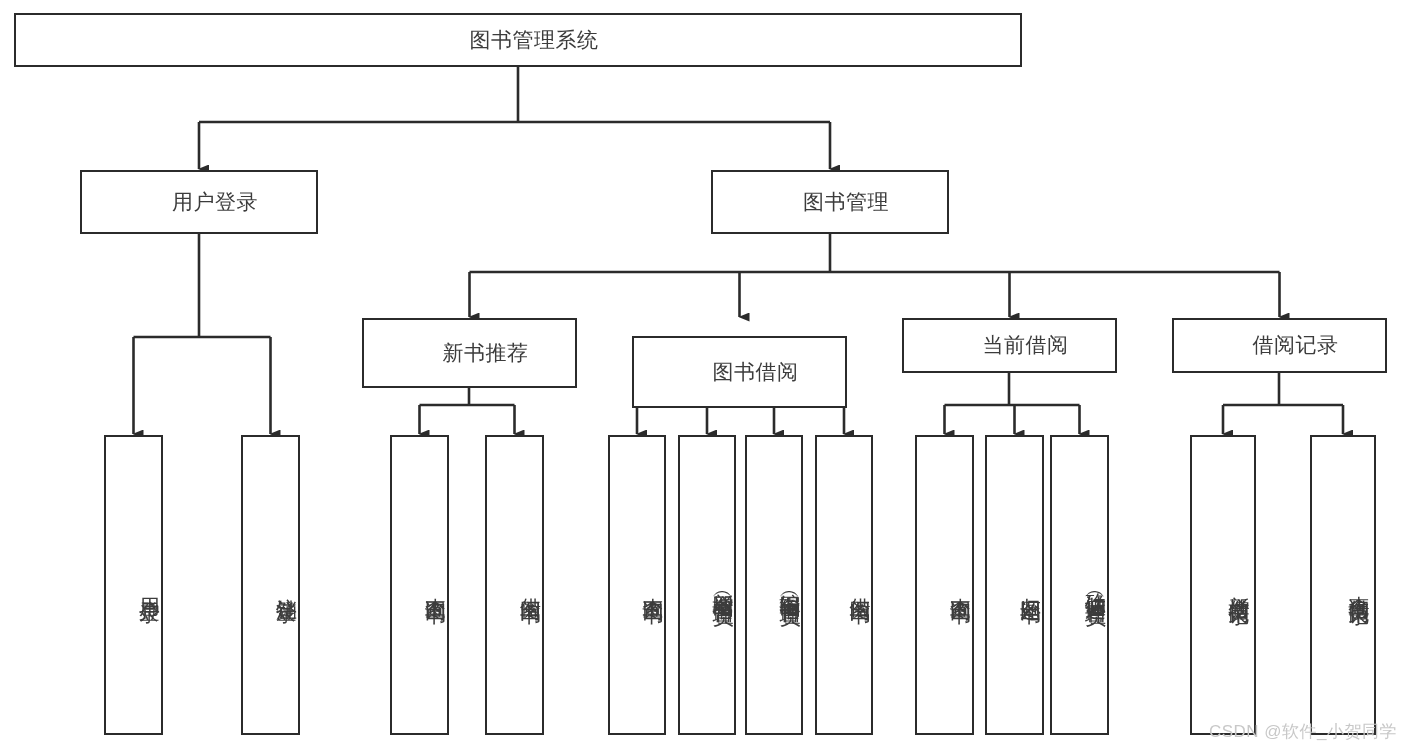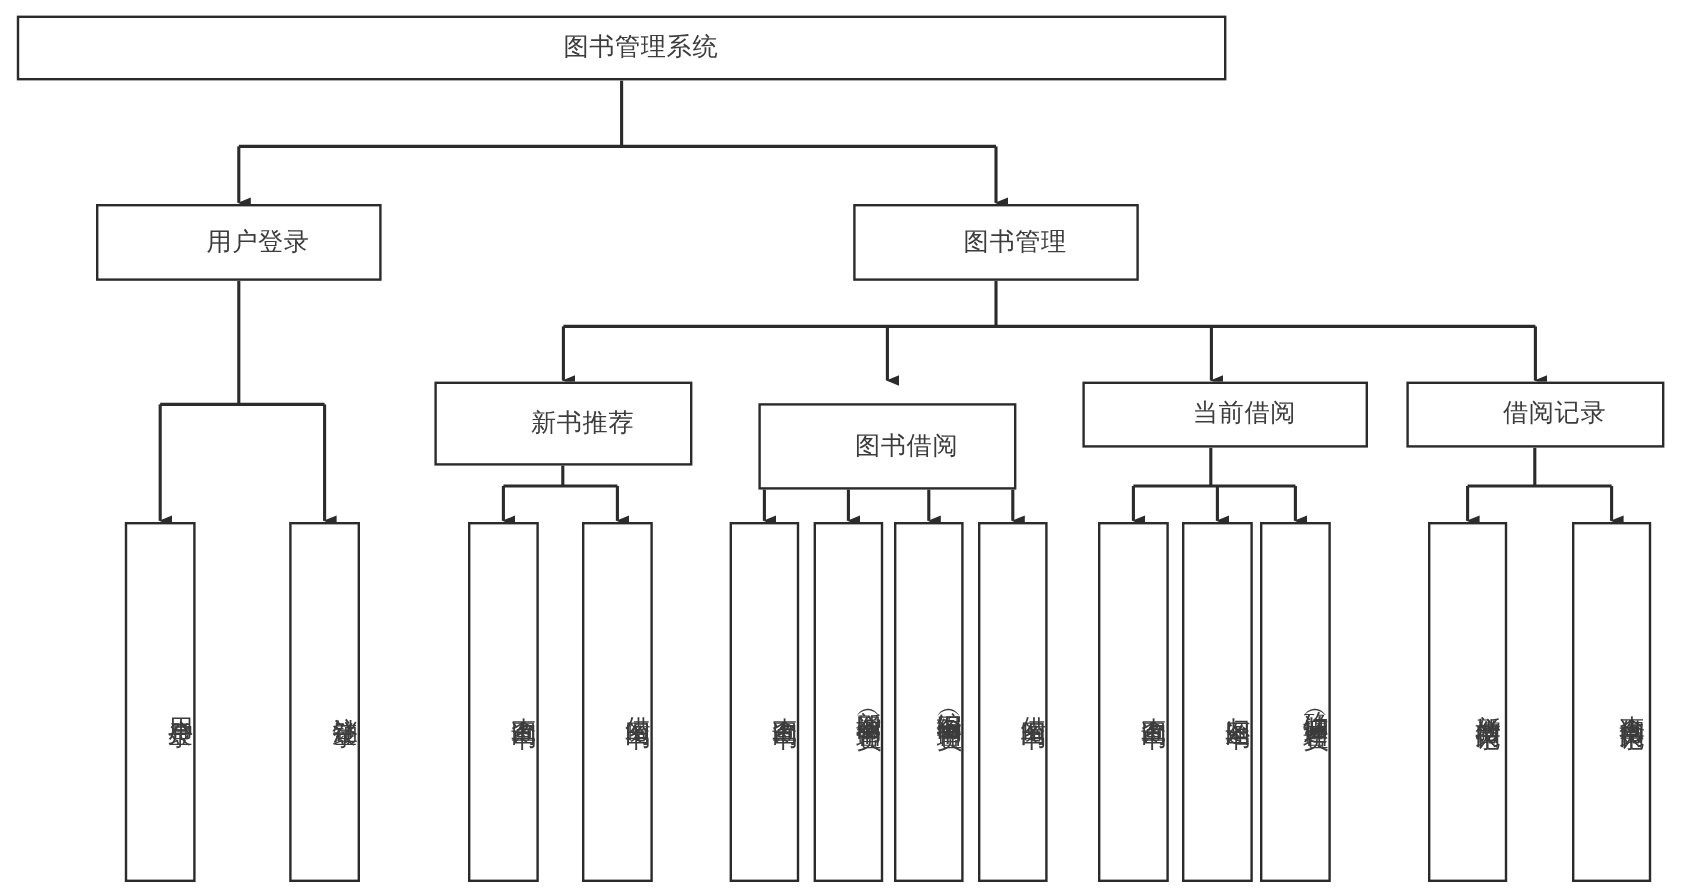--- a/index.html
+++ b/index.html
@@ -124,21 +124,21 @@
       </div>
       <div class="node h-node" style="left: 711px; top: 170px; width: 238px; height: 64px; border-color: rgb(43, 43, 43);">
         <span class="node-label" style="color: rgb(60, 60, 60);">图书管理</span>
       </div>
       <div class="node h-node" style="left: 362px; top: 318px; width: 215px; height: 70px; border-color: rgb(43, 43, 43);">
         <span class="node-label" style="color: rgb(60, 60, 60);">新书推荐</span>
       </div>
       <div class="node h-node" style="left: 632px; top: 300px; width: 215px; height: 72px; border-color: rgb(43, 43, 43); margin-top: 36px;">
         <span class="node-label" style="color: rgb(60, 60, 60);">图书借阅</span>
       </div>
-      <div class="node h-node" style="left: 902px; top: 318px; width: 238px; height: 55px; border-color: rgb(43, 43, 43);">
+      <div class="node h-node" style="left: 902px; top: 318px; width: 215px; height: 55px; border-color: rgb(43, 43, 43);">
         <span class="node-label" style="color: rgb(60, 60, 60);">当前借阅</span>
       </div>
       <div class="node h-node" style="left: 1172px; top: 318px; width: 215px; height: 55px; border-color: rgb(43, 43, 43);">
         <span class="node-label" style="color: rgb(60, 60, 60); text-align: right;">借阅记录</span>
       </div>
       <div class="node v-node" style="left: 104px; top: 435px; width: 59px; height: 300px; border-color: rgb(43, 43, 43);">
         <span class="node-label" style="color: rgb(60, 60, 60);">用户登录</span>
       </div>
       <div class="node v-node" style="left: 241px; top: 435px; width: 59px; height: 300px; border-color: rgb(43, 43, 43);">
         <span class="node-label" style="color: rgb(60, 60, 60);">注销登录</span>
@@ -171,14 +171,15 @@
         <span class="node-label" style="color: rgb(60, 60, 60);">确认归还（管理员）</span>
       </div>
       <div class="node v-node" style="left: 1190px; top: 435px; width: 66px; height: 300px; border-color: rgb(43, 43, 43);">
         <span class="node-label" style="color: rgb(60, 60, 60);">新增借阅记录</span>
       </div>
       <div class="node v-node" style="left: 1310px; top: 435px; width: 66px; height: 300px; border-color: rgb(43, 43, 43);">
         <span class="node-label" style="color: rgb(60, 60, 60);">查询借阅记录</span>
       </div>
     </div>
 
+  <div id="watermark">CSDN @软件_小贺同学</div>
 
 </div>
 
 </body></html>

